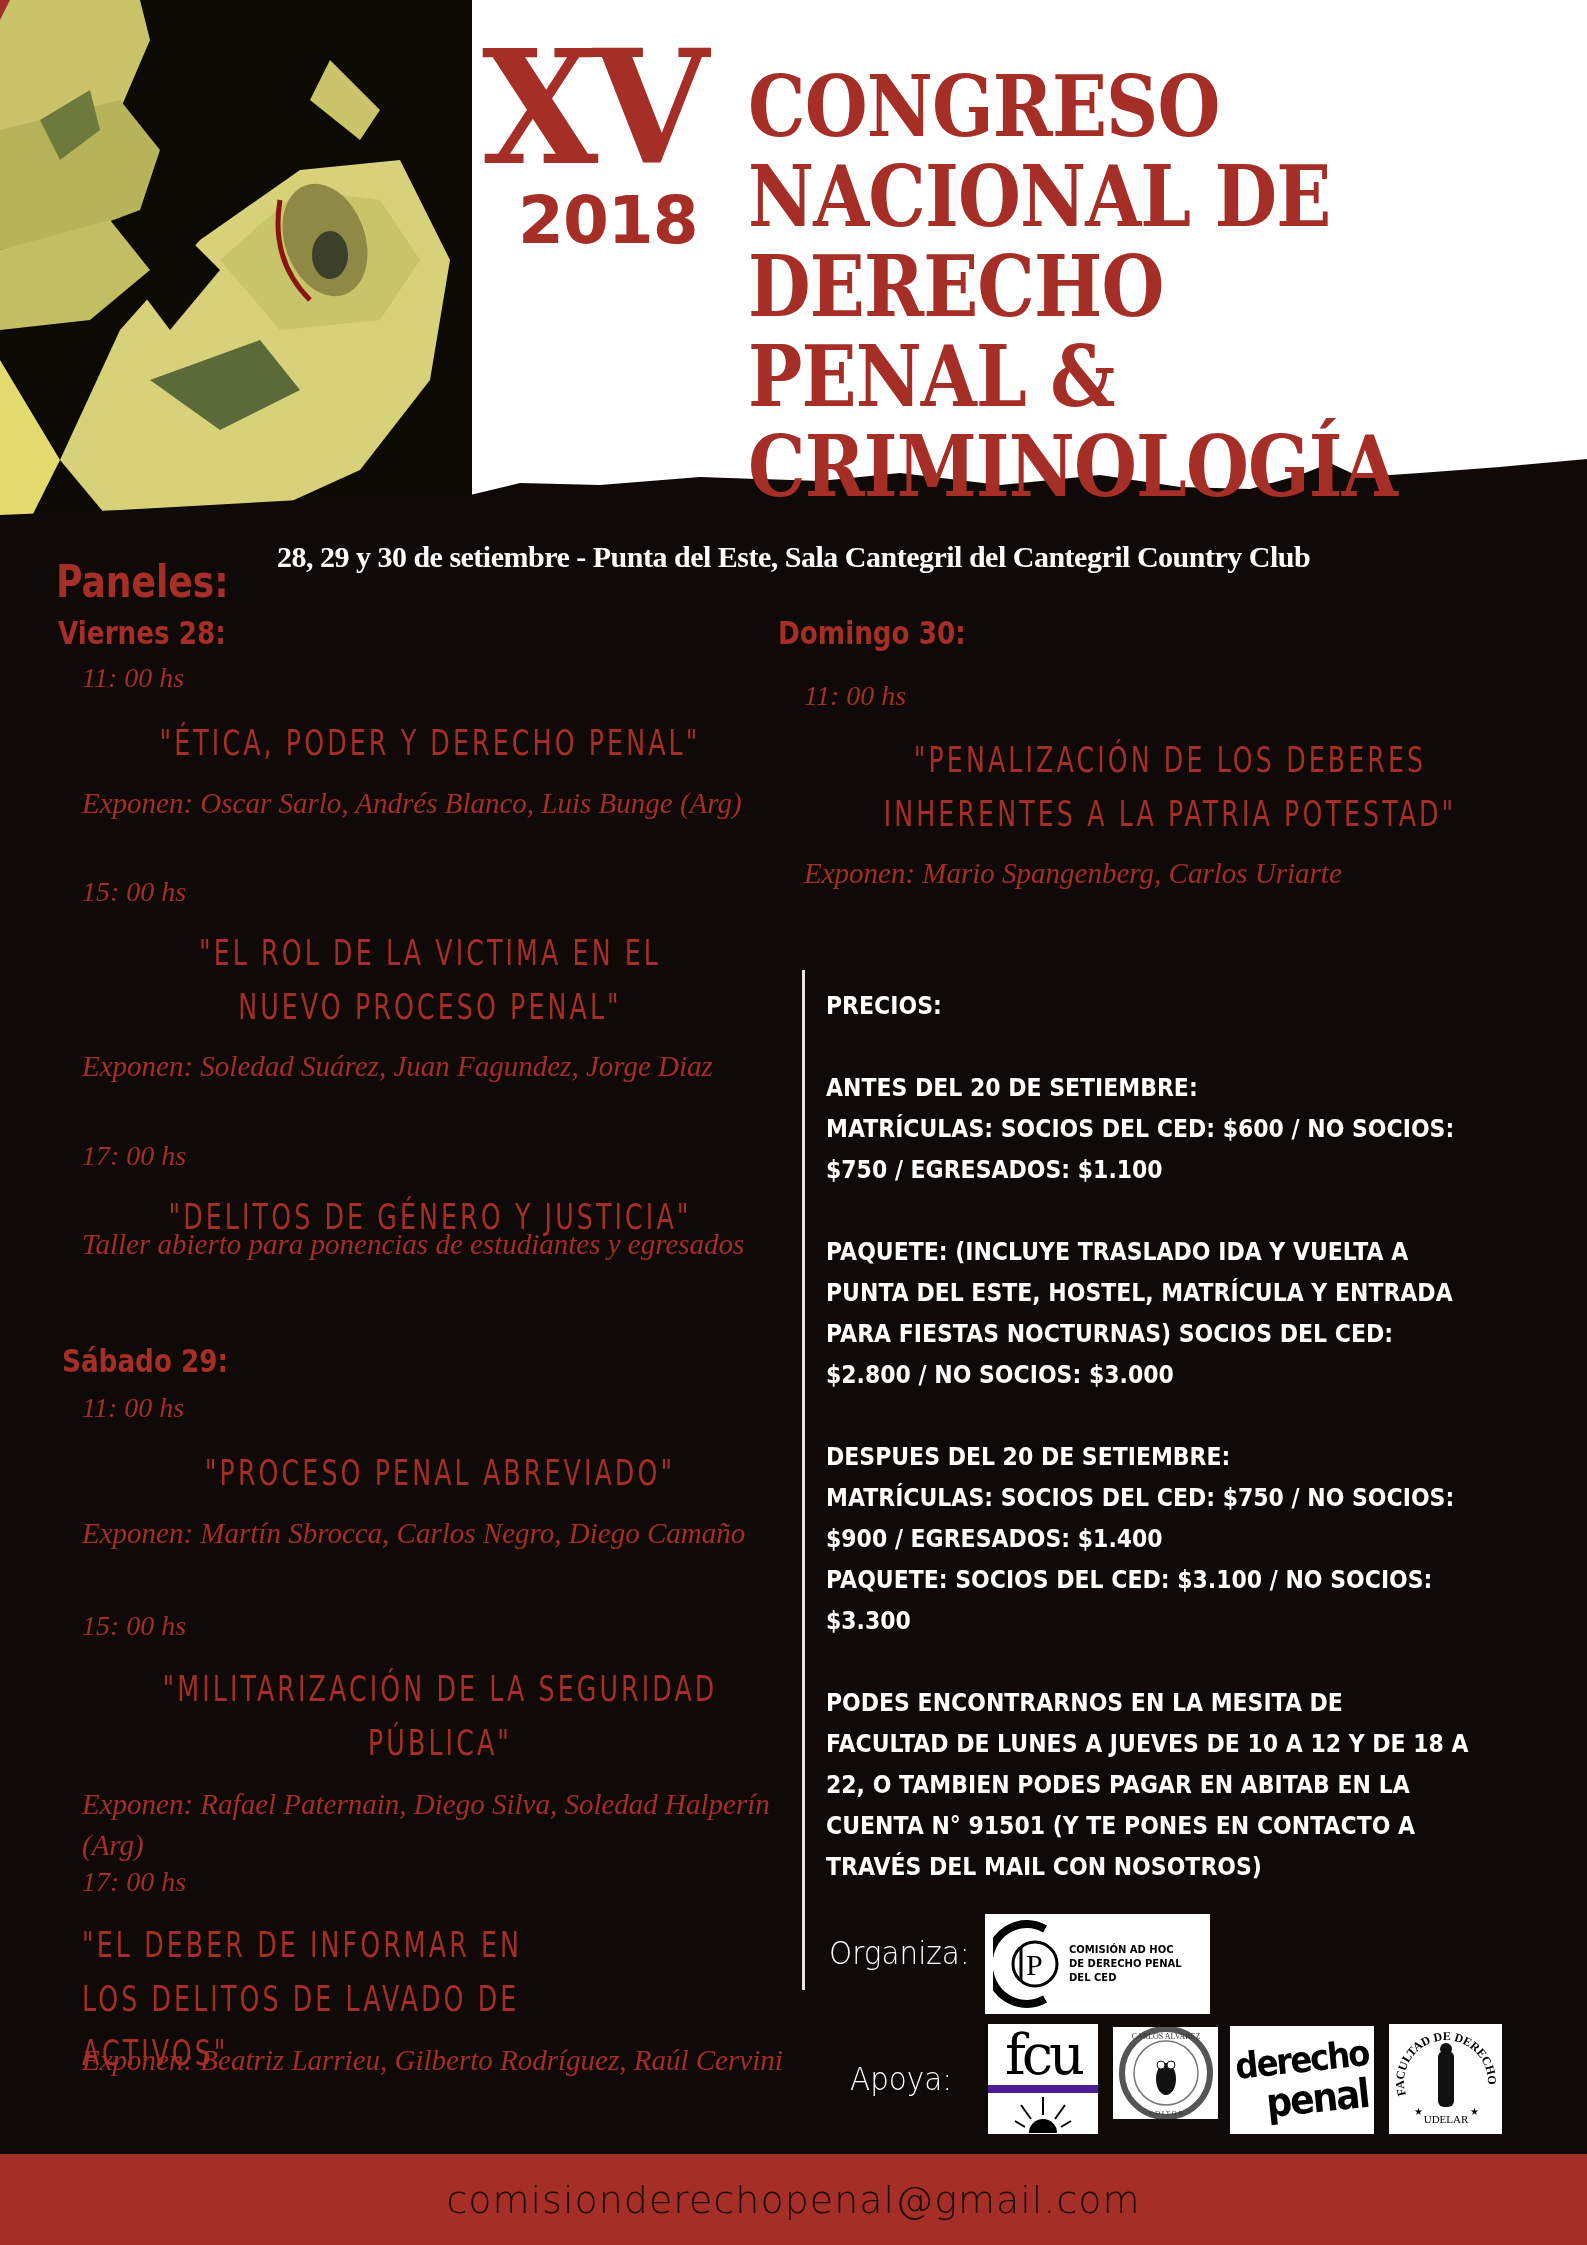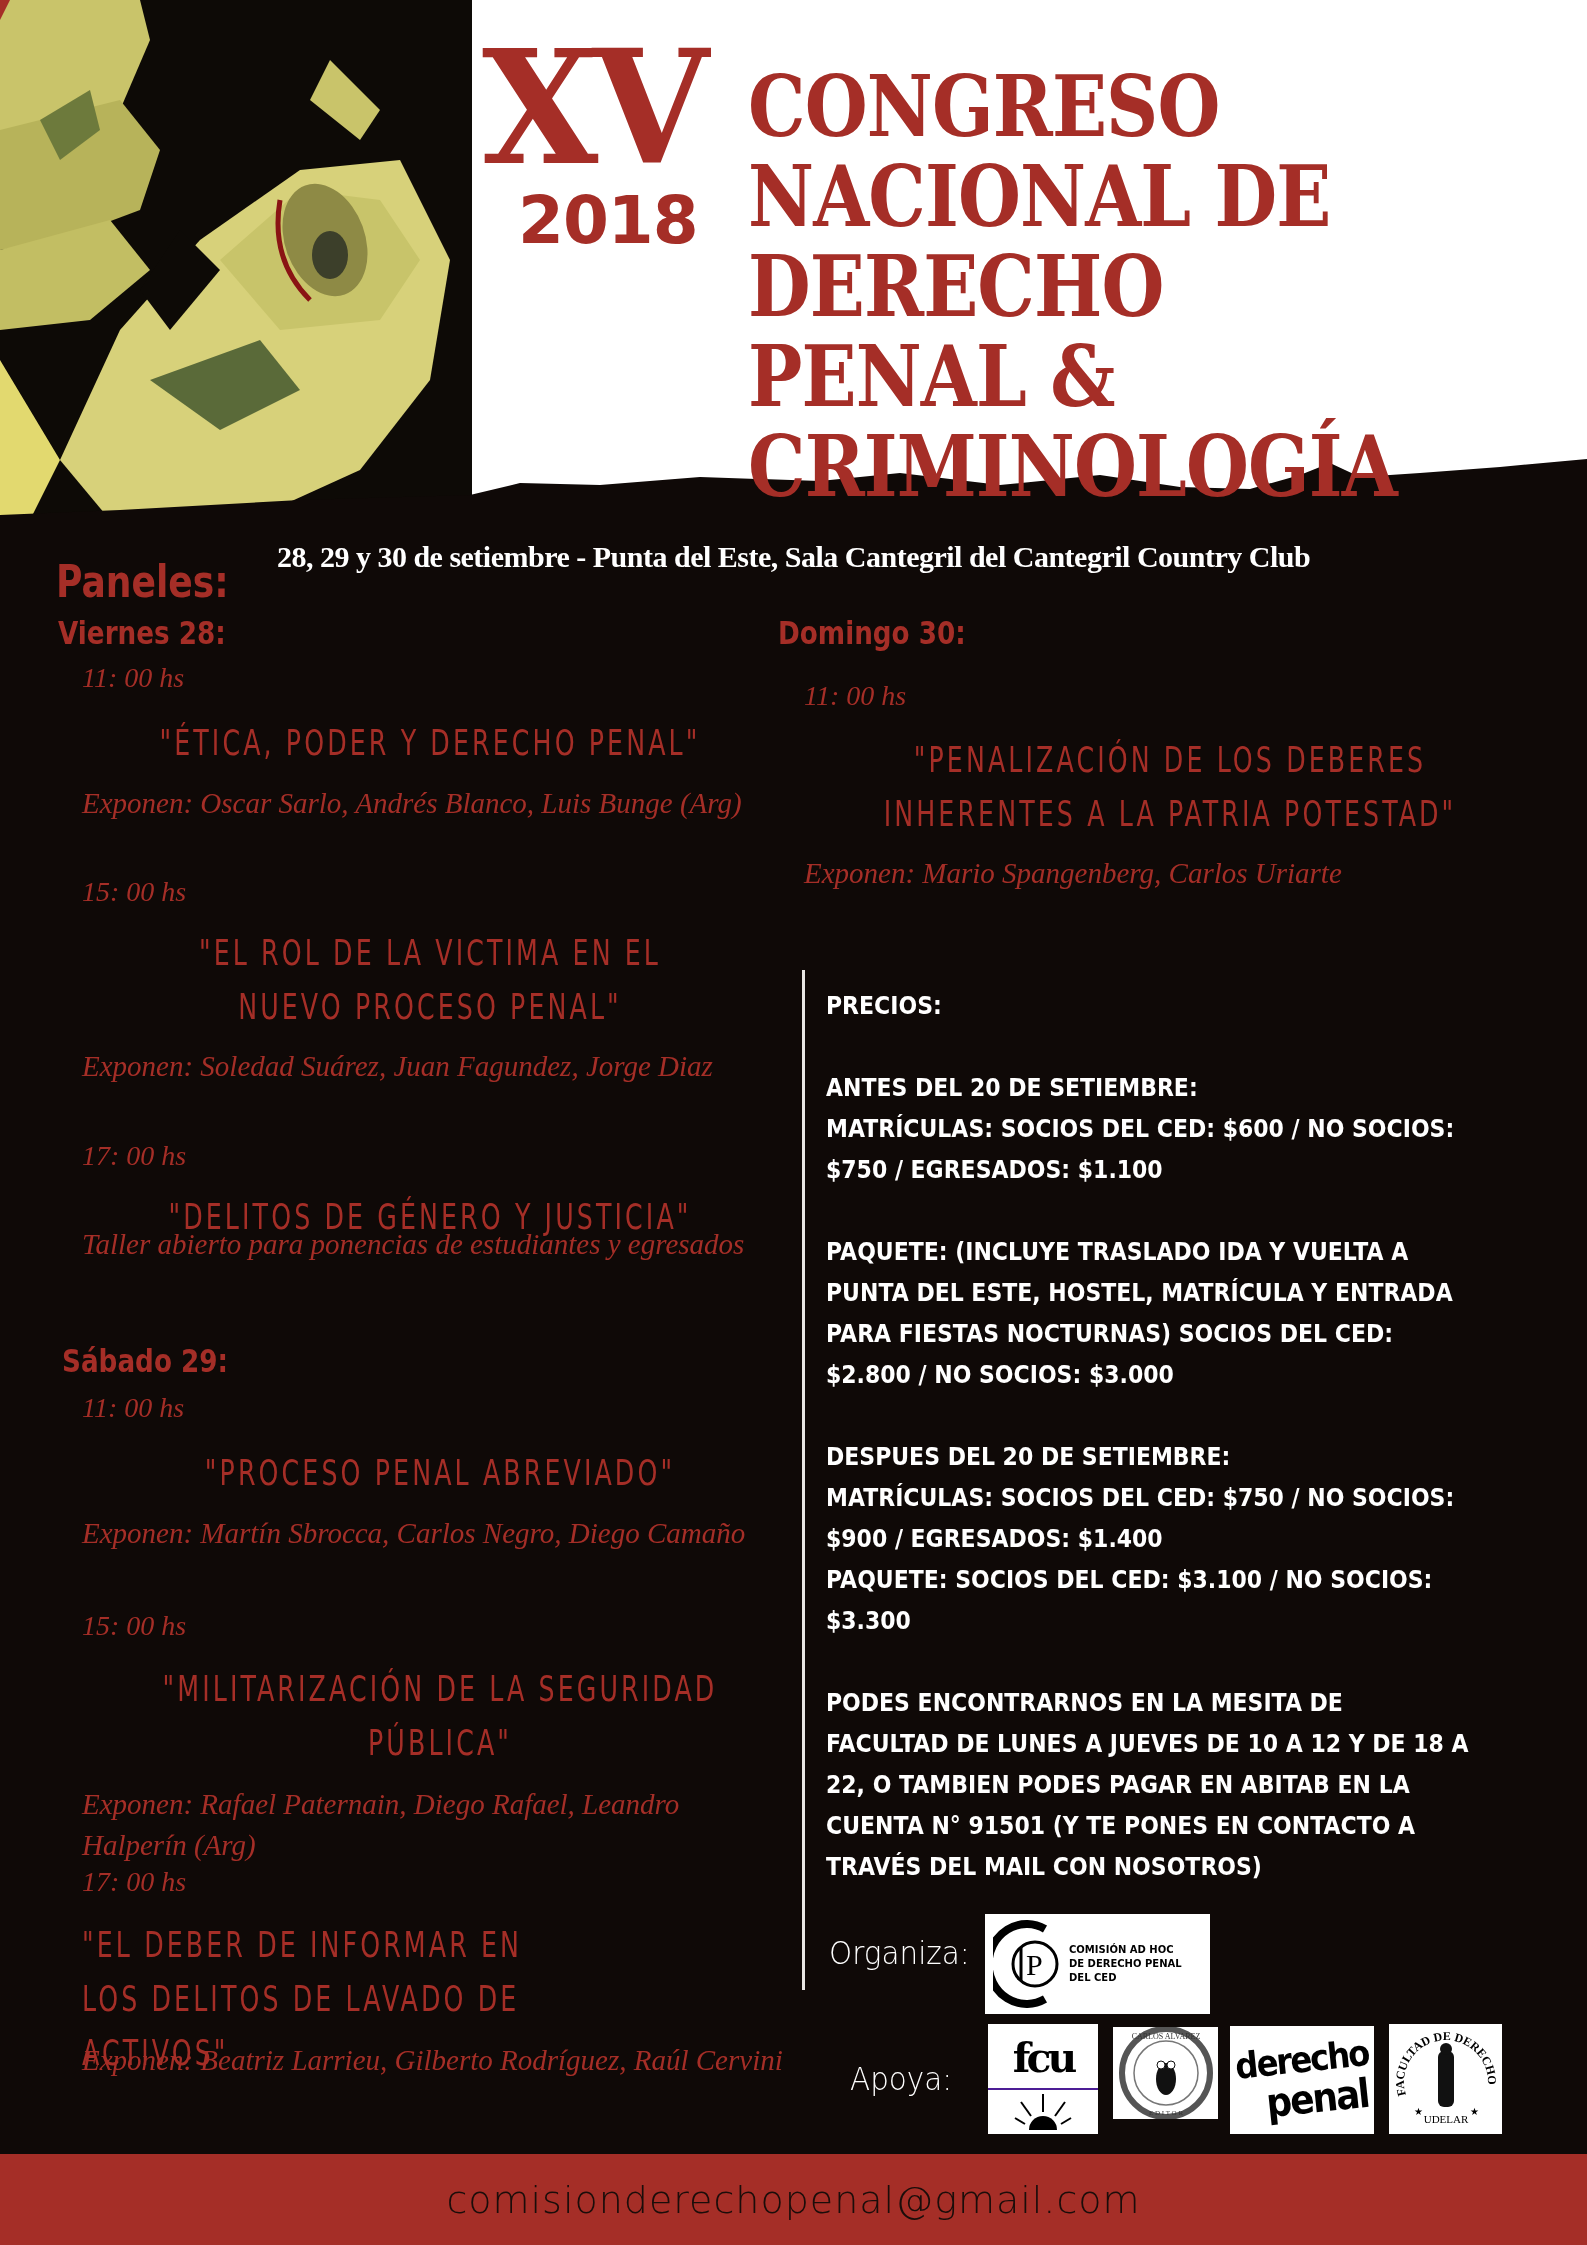--- a/index.html
+++ b/index.html
@@ -87,21 +87,21 @@
 <div class="abs time" style="left:82px;top:1140px;">17: 00 hs</div>
 <div class="abs talk" style="left:60px;width:740px;top:1190px;">"DELITOS DE GÉNERO Y JUSTICIA"</div>
 <div class="abs speakers" style="left:82px;width:680px;top:1224px;">Taller abierto para ponencias de estudiantes y egresados</div>
 
 <div class="abs section-head day" style="left:62px;top:1342px;">Sábado 29:</div>
 <div class="abs time" style="left:82px;top:1392px;">11: 00 hs</div>
 <div class="abs talk" style="left:60px;width:760px;top:1446px;">"PROCESO PENAL ABREVIADO"</div>
 <div class="abs speakers" style="left:82px;width:700px;top:1513px;">Exponen: Martín Sbrocca, Carlos Negro, Diego Camaño</div>
 <div class="abs time" style="left:82px;top:1610px;">15: 00 hs</div>
 <div class="abs talk" style="left:60px;width:760px;top:1662px;">"MILITARIZACIÓN DE LA SEGURIDAD PÚBLICA"</div>
-<div class="abs speakers" style="left:82px;width:700px;top:1784px;">Exponen: Rafael Paternain, Diego Rafael, Leandro Halperín (Arg)</div>
+<div class="abs speakers" style="left:82px;width:700px;top:1784px;">Exponen: Rafael Paternain, Diego Silva, Soledad Halperín (Arg)</div>
 <div class="abs time" style="left:82px;top:1866px;">17: 00 hs</div>
 <div class="abs talk" style="left:82px;width:620px;top:1918px;text-align:left;transform-origin:left;">"EL DEBER DE INFORMAR EN LOS DELITOS DE LAVADO DE ACTIVOS"</div>
 <div class="abs speakers" style="left:82px;width:740px;top:2040px;">Exponen: Beatriz Larrieu, Gilberto Rodríguez, Raúl Cervini</div>
 
 <div class="abs section-head day" style="left:778px;top:614px;">Domingo 30:</div>
 <div class="abs time" style="left:804px;top:680px;">11: 00 hs</div>
 <div class="abs talk" style="left:800px;width:740px;top:733px;">"PENALIZACIÓN DE LOS DEBERES INHERENTES A LA PATRIA POTESTAD"</div>
 <div class="abs speakers" style="left:804px;width:760px;top:853px;">Exponen: Mario Spangenberg, Carlos Uriarte</div>
 
 <div id="divider" class="abs"></div>
@@ -141,21 +141,21 @@
   <div style="font-family:'DejaVu Sans',sans-serif;font-weight:bold;font-size:10px;line-height:14px;margin-left:6px;">
     <div>COMISIÓN AD HOC</div>
     <div>DE DERECHO PENAL</div>
     <div>DEL CED</div>
   </div>
 </div>
 
 <div class="abs sponsor-label" style="left:850px;top:2060px;">Apoya:</div>
 
 <div class="abs logo" style="left:988px;top:2024px;width:110px;height:110px;flex-direction:column;">
-  <span style="font-family:'DejaVu Serif',serif;font-weight:bold;font-size:41px;letter-spacing:-4px;line-height:60px;border-bottom:2px solid #4c1d95;width:100%;text-align:center;">fcu</span>
+  <span style="font-family:'DejaVu Serif',serif;font-weight:normal;font-size:56px;letter-spacing:-4px;line-height:60px;border-bottom:8px solid #4c1d95;width:100%;text-align:center;">fcu</span>
   <svg width="60" height="40" viewBox="0 0 60 40">
     <circle cx="30" cy="40" r="14" fill="#000"></circle>
     <g stroke="#000" stroke-width="2">
       <line x1="30" y1="22" x2="30" y2="4"></line>
         <line x1="18" y1="26" x2="8" y2="12"></line>
         <line x1="42" y1="26" x2="52" y2="12"></line>
       <line x1="12" y1="34" x2="2" y2="28"></line>
         <line x1="48" y1="34" x2="58" y2="28"></line>
     </g>
   </svg>

